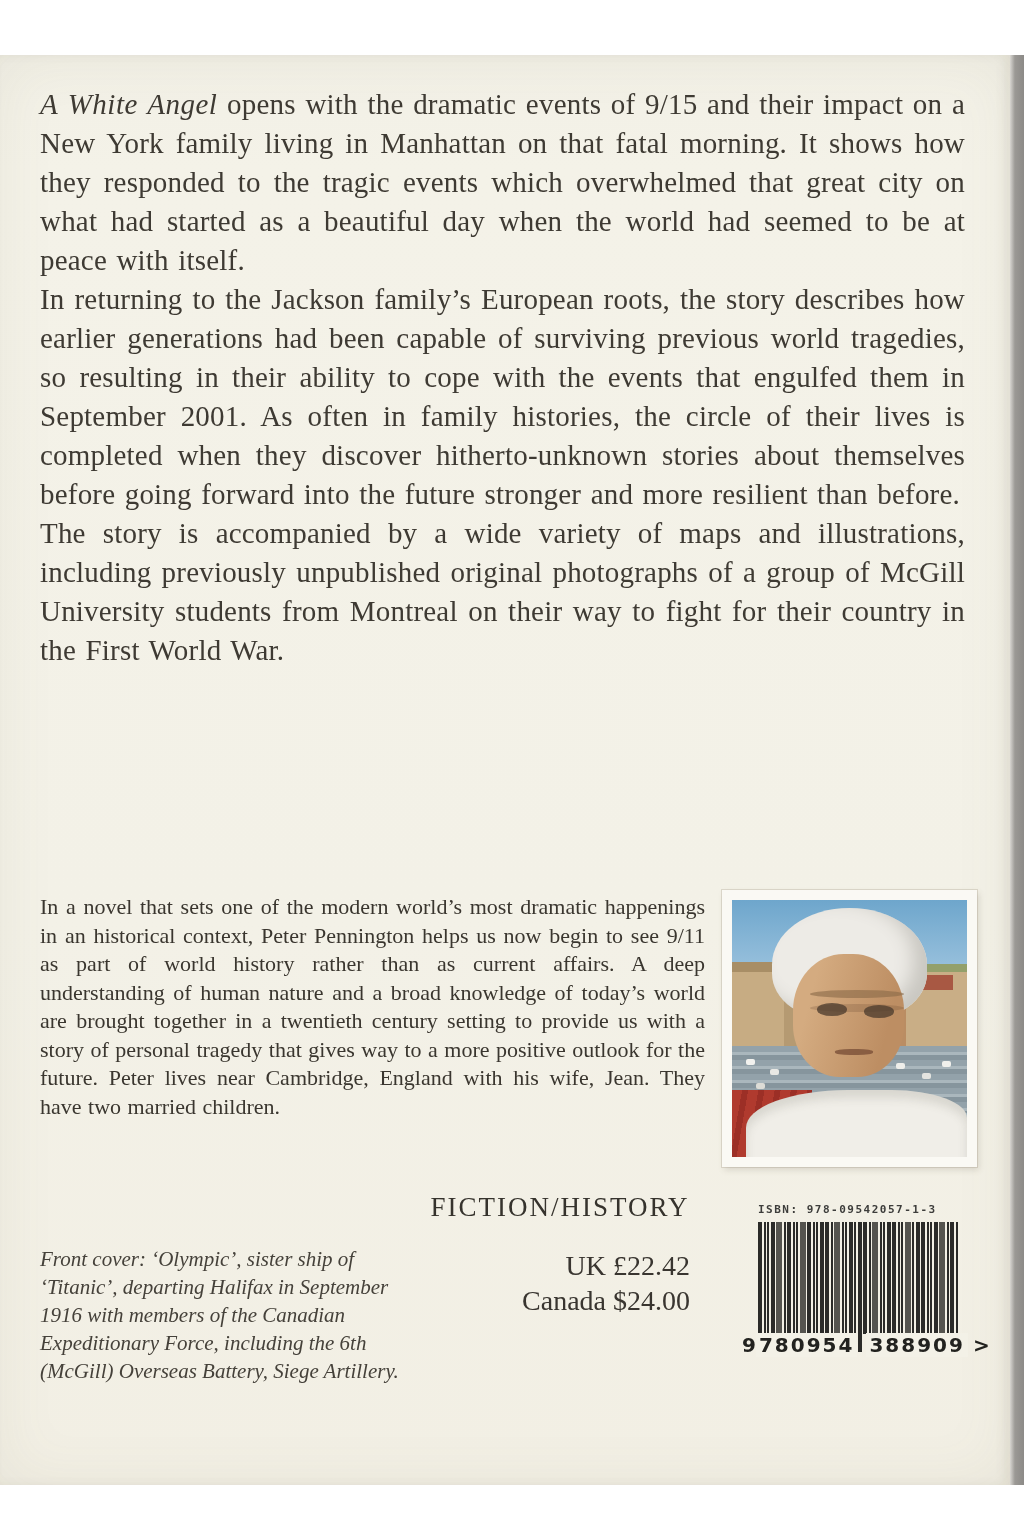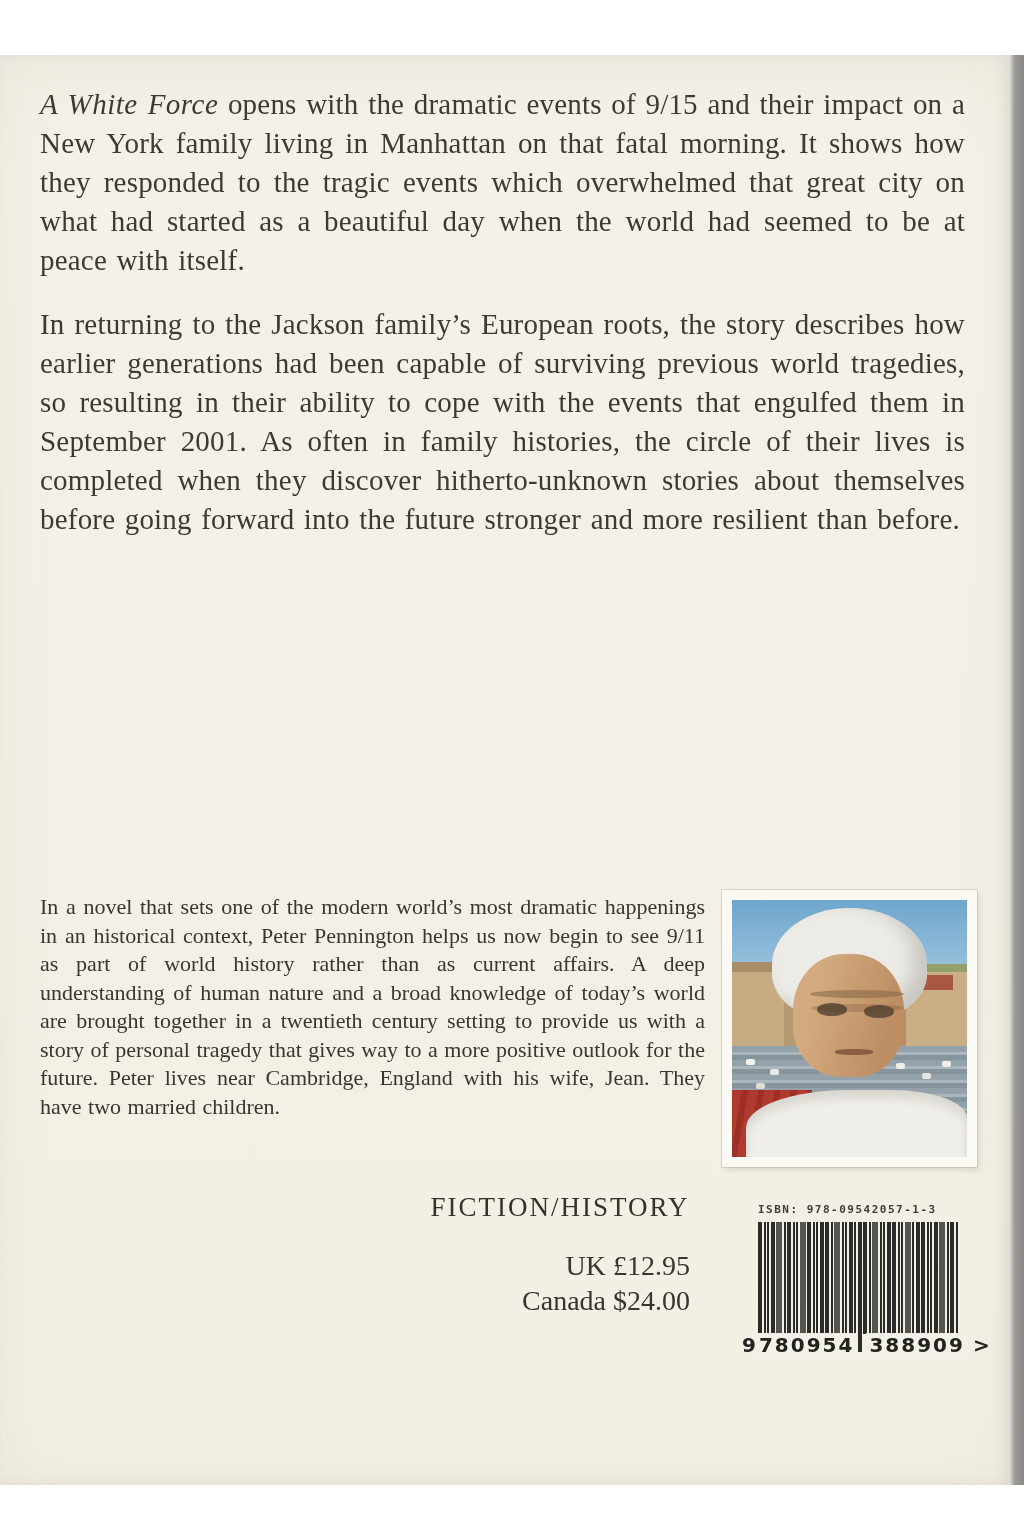--- a/index.html
+++ b/index.html
@@ -18,21 +18,21 @@
   
   .edge{
     position:absolute;left:1010px;top:55px;width:14px;height:1430px;
     background:linear-gradient(90deg,#d8d6d1 0%,#9b9995 35%,#8c8a87 100%);
   }
   .synopsis{position:absolute;left:40px;top:30px;width:925px;}
   .para{
     margin:0;font-size:29px;line-height:39px;color:#3e3a33;
     text-align:justify;word-spacing:2px;letter-spacing:0.2px;
   }
-  .para + .para{margin-top:25px;}
+  .para + .para{}
   .para em{font-style:italic;letter-spacing:0.5px;}
   .bio{
     position:absolute;left:40px;top:838px;width:665px;
     font-size:22px;line-height:28.5px;color:#3a362f;
     text-align:justify;word-spacing:1px;
   }
   
   .photo{
     position:absolute;left:722px;top:835px;width:255px;height:277px;
     background:#faf9f4;box-shadow:0 0 0 1px rgba(150,140,120,0.25), 2px 3px 6px rgba(100,90,70,0.18);
@@ -102,22 +102,23 @@
     font-size:31px;font-weight:bold;letter-spacing:0.5px;color:#2e2b25;
   }
 </style>
 </head>
 <body>
 
 <div class="scan">
   <div class="cover">
 
     <div class="synopsis">
-      <p class="para"><em>A White Force</em><span> opens with the dramatic events of 9/15 and their impact on a New York family living in Manhattan on that fatal morning. It shows how they responded to the tragic events which overwhelmed that great city on what had started as a beautiful day when the world had seemed to be at peace with itself.</span></p>
+      <p class="para"><em>A White Angel</em><span> opens with the dramatic events of 9/15 and their impact on a New York family living in Manhattan on that fatal morning. It shows how they responded to the tragic events which overwhelmed that great city on what had started as a beautiful day when the world had seemed to be at peace with itself.</span></p>
       <p class="para">In returning to the Jackson family’s European roots, the story describes how earlier generations had been capable of surviving previous world tragedies, so resulting in their ability to cope with the events that engulfed them in September 2001. As often in family histories, the circle of their lives is completed when they discover hitherto-unknown stories about themselves before going forward into the future stronger and more resilient than before.</p>
+      <p class="para">The story is accompanied by a wide variety of maps and illustrations, including previously unpublished original photographs of a group of McGill University students from Montreal on their way to fight for their country in the First World War.</p>
     </div>
 
     <div class="bio">In a novel that sets one of the modern world’s most dramatic happenings in an historical context, Peter Pennington helps us now begin to see 9/11 as part of world history rather than as current affairs. A deep understanding of human nature and a broad knowledge of today’s world are brought together in a twentieth century setting to provide us with a story of personal tragedy that gives way to a more positive outlook for the future. Peter lives near Cambridge, England with his wife, Jean. They have two married children.</div>
 
     <div class="photo">
       <div class="photo-img">
         <div class="p-sky"></div>
         <div class="p-bldg1"></div>
         <div class="p-bldg2"></div>
         <div class="p-bldg3"></div>
@@ -131,23 +132,24 @@
         <div class="p-brow"></div>
         <div class="p-eye l"></div>
         <div class="p-eye r"></div>
         <div class="p-mouth"></div>
         <div class="p-shirt"></div>
       </div>
     </div>
 
     <div class="category">FICTION/HISTORY</div>
 
+    <div class="credit">Front cover: ‘Olympic’, sister ship of ‘Titanic’, departing Halifax in September 1916 with members of the Canadian Expeditionary Force, including the 6th (McGill) Overseas Battery, Siege Artillery.</div>
 
     <div class="prices">
-      <div>UK £12.95</div>
+      <div>UK £22.42</div>
       <div>Canada $24.00</div>
     </div>
 
     <div class="barcode">
       <div class="isbn">ISBN: 978-09542057-1-3</div>
       <div class="bars" id="bars">
           <div class="bar tall" style="width: 4px;"></div>
           <div class="bar tall" style="width: 2px;"></div>
           <div class="bar" style="width: 2px;"></div>
           <div class="bar" style="width: 4px;"></div>

